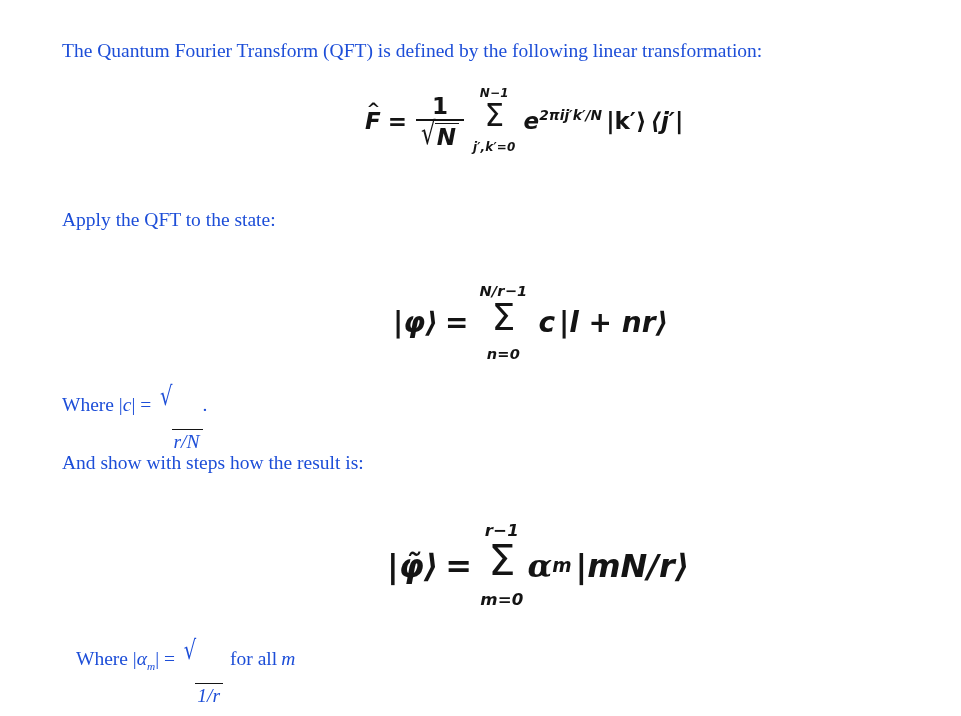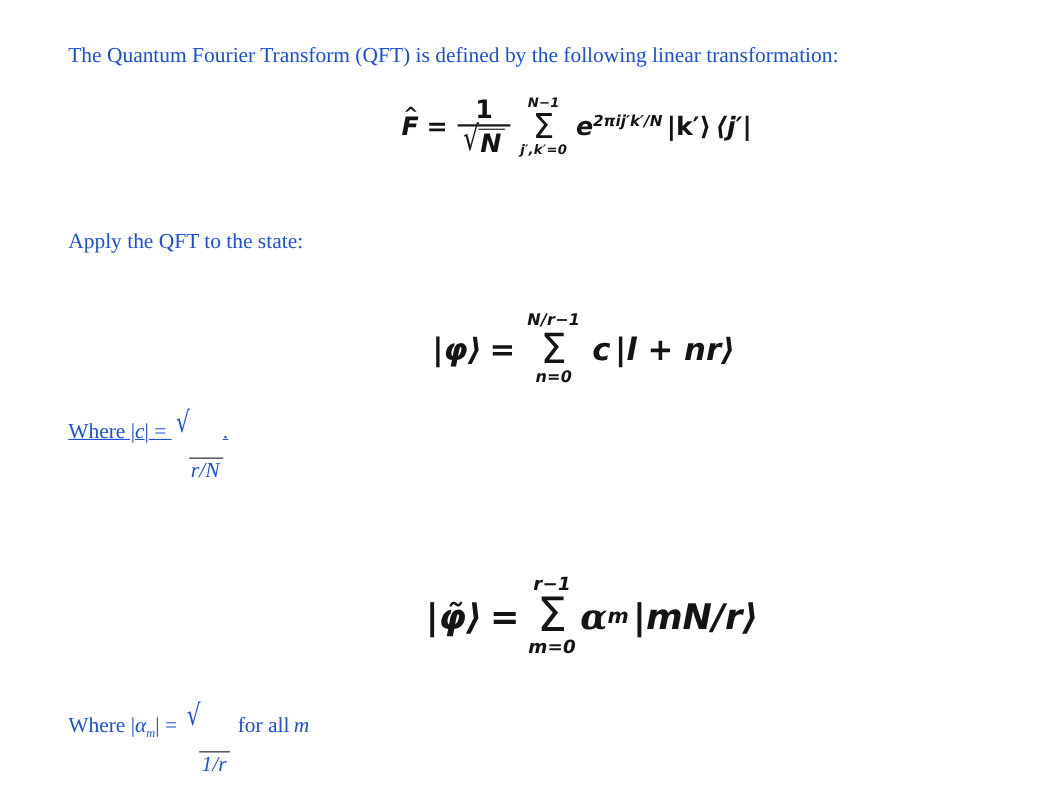--- a/index.html
+++ b/index.html
@@ -79,21 +79,21 @@
     margin: 0 4px;
     line-height: 1;
     justify-content: space-between;
   }
   .bigsum .lim {
     font-size: 0.52em;
     font-weight: bold;
     letter-spacing: 0.2px;
   }
   .bigsum .lim.top { margin-bottom: 2px; }
-  .bigsum .lim.bot { margin-top: 3px; }
+  .bigsum .lim.bot { margin-top: 14px; }
   .bigsum .sig {
     font-family: "DejaVu Sans", sans-serif;
     font-weight: normal;
     font-size: 1.35em;
     line-height: 0.85;
   }
   .sup {
     font-size: 0.6em;
     vertical-align: super;
     line-height: 0;
@@ -179,49 +179,50 @@
         <span class="sig">Σ</span>
         <span class="lim bot ital">n=0</span>
       </span>
       <span class="sp"></span>
       <span class="ital">c</span>
       <span class="sp-sm"></span>
       <span class="ket-bar ital">|l + nr⟩</span>
     </span>
   </div>
 
-  <div class="line" style="left:62px; top:380px;text-decoration:underline;">
+  <div class="line" style="left:62px; top:393px;">
     <span class="inl">
       <span>Where |</span><span class="ital">c</span><span>| = </span><span class="sp-sm"></span><span class="sqrt">
           <span class="radical">√</span>
           <span class="rad-body ital">r/N</span>
         </span><span>.</span>
     </span>
   </div>
 
+  <div class="line" style="left:62px; top:452px;">And show with steps how the result is:</div>
 
   <div class="eq" style="left:387px; top:523px; font-size:32px;">
     <span class="mrow">
       <span class="ket-bar ital">|φ̃⟩</span>
       <span class="sp"></span>
       <span>=</span>
       <span class="sp-sm"></span>
       <span class="bigsum">
         <span class="lim top ital">r−1</span>
         <span class="sig">Σ</span>
         <span class="lim bot ital">m=0</span>
       </span>
       <span style="font-family:'DejaVu Serif', serif; font-style:italic;">α</span>
         <span class="sub ital">m</span>
       <span class="sp-sm"></span>
       <span class="ket-bar ital">|mN/r⟩</span>
     </span>
   </div>
 
-  <div class="line" style="left:62px; top:647px;">
+  <div class="line" style="left:76px; top:647px;">
     <span class="inl">
       <span>Where |</span><span class="ital">α</span><span class="sub ital">m</span><span>| = </span><span class="sp-sm"></span><span class="sqrt">
           <span class="radical">√</span>
           <span class="rad-body ital">1/r</span>
         </span><span class="sp"></span><span>for all</span><span class="sp-sm"></span><span class="ital">m</span>
     </span>
   </div>
 
 </div>
 

